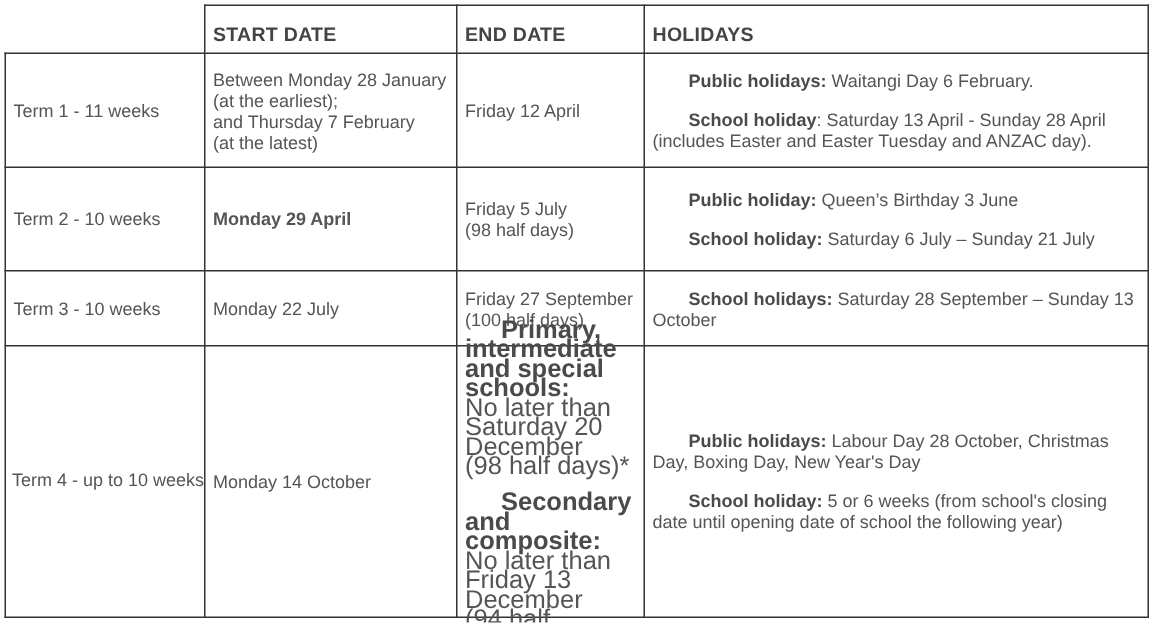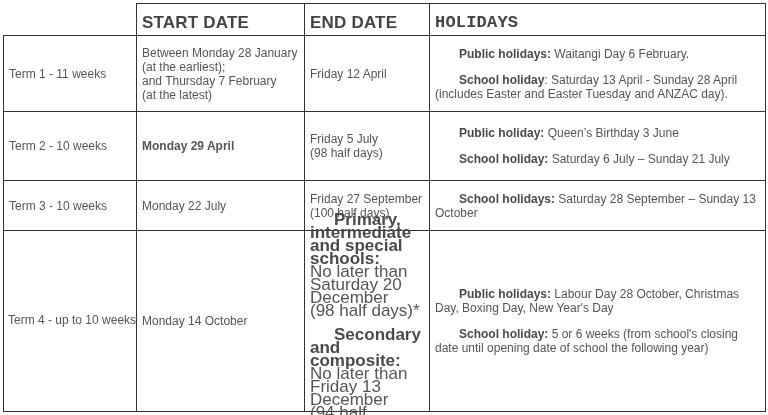--- a/index.html
+++ b/index.html
@@ -6,21 +6,21 @@
     body {
       width: 768px; height: 415px; position: relative; overflow: hidden;
       font-family: "Liberation Sans", sans-serif; color: #555555;
     }
     .grid { position: absolute; left: 0; top: 0; width: 768px; height: 415px; }
     .cell {
       position: absolute; box-sizing: border-box;
       font-size: 12px; line-height: 14px; color: #555555;
       display: flex; align-items: center; padding: 0 5px;
     }
-    .hdr { font-weight: bold; font-size: 17px; color: #444444; align-items: flex-end; padding-bottom: 5px; letter-spacing: 0.2px; }
+    .hdr { font-weight: bold; font-size: 13px; color: #444444; align-items: flex-end; padding-bottom: 5px; letter-spacing: 0.2px; }
     .hl { position: absolute; background: #333333; height: 1px; }
     .vl { position: absolute; background: #333333; width: 1px; }
     .block p { margin: 0; }
     .block .gap { height: 12px; }
     b { color: #4a4a4a; padding-left: 24px; }
     .small { font-size: 17px; line-height: 13px; }
   </style>
 </head>
 <body>
 
@@ -33,21 +33,21 @@
   <div class="hl" style="left:3px;top:230px;width:763px;"></div>
   <div class="hl" style="left:3px;top:411px;width:763px;"></div>
   <div class="vl" style="left:3px;top:35px;height:377px;"></div>
   <div class="vl" style="left:136px;top:3px;height:409px;"></div>
   <div class="vl" style="left:304px;top:3px;height:409px;"></div>
   <div class="vl" style="left:429px;top:3px;height:409px;"></div>
   <div class="vl" style="left:765px;top:3px;height:409px;"></div>
 
   <div class="cell hdr" style="left:137px;top:4px;width:167px;height:31px;">START DATE</div>
   <div class="cell hdr" style="left:305px;top:4px;width:124px;height:31px;">END DATE</div>
-  <div class="cell hdr" style="left:430px;top:4px;width:335px;height:31px;font-family:Liberation Mono, monospace;">HOLIDAYS</div>
+  <div class="cell hdr" style="left:430px;top:4px;width:335px;height:31px;">HOLIDAYS</div>
 
   <div class="cell" style="left:4px;top:36px;width:132px;height:75px;">Term 1 - 11 weeks</div>
   <div class="cell block" style="left:137px;top:36px;width:167px;height:75px;">
     <div>
       <p>Between Monday 28 January</p>
       <p>(at the earliest);</p>
       <p>and Thursday 7 February</p>
       <p>(at the latest)</p>
     </div>
   </div>

